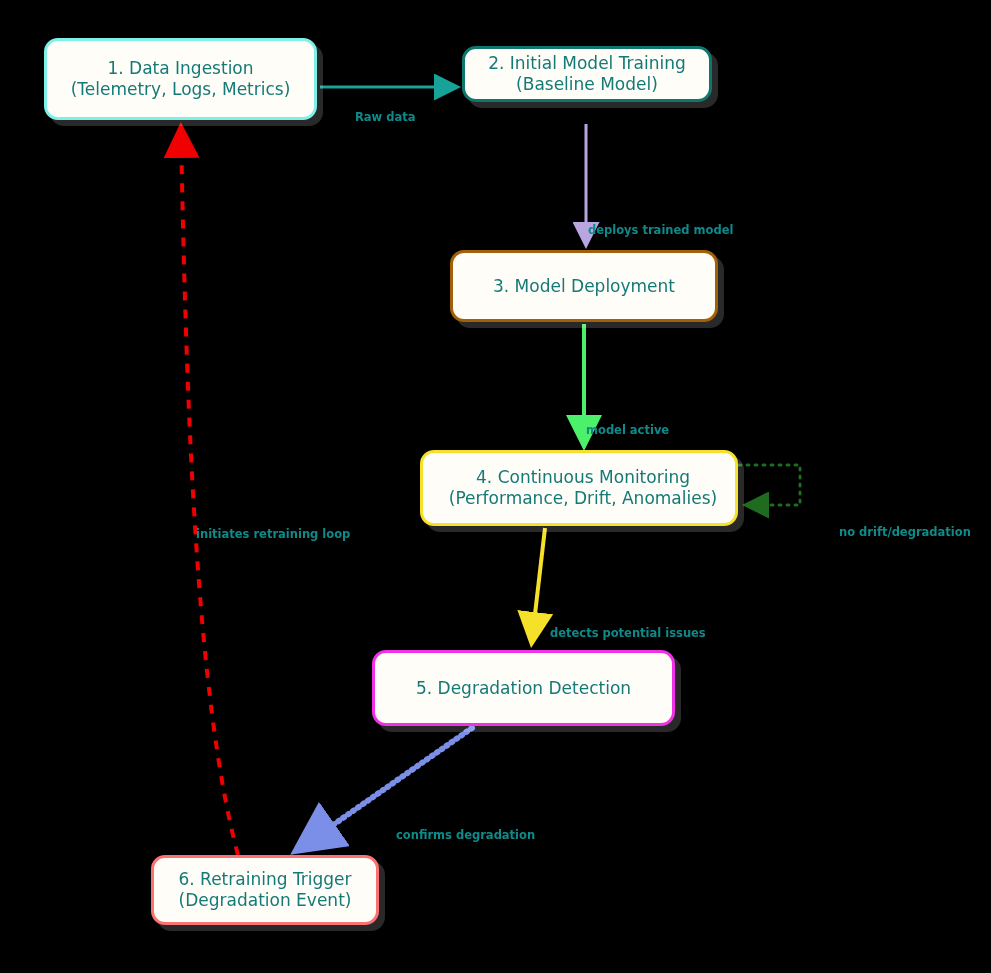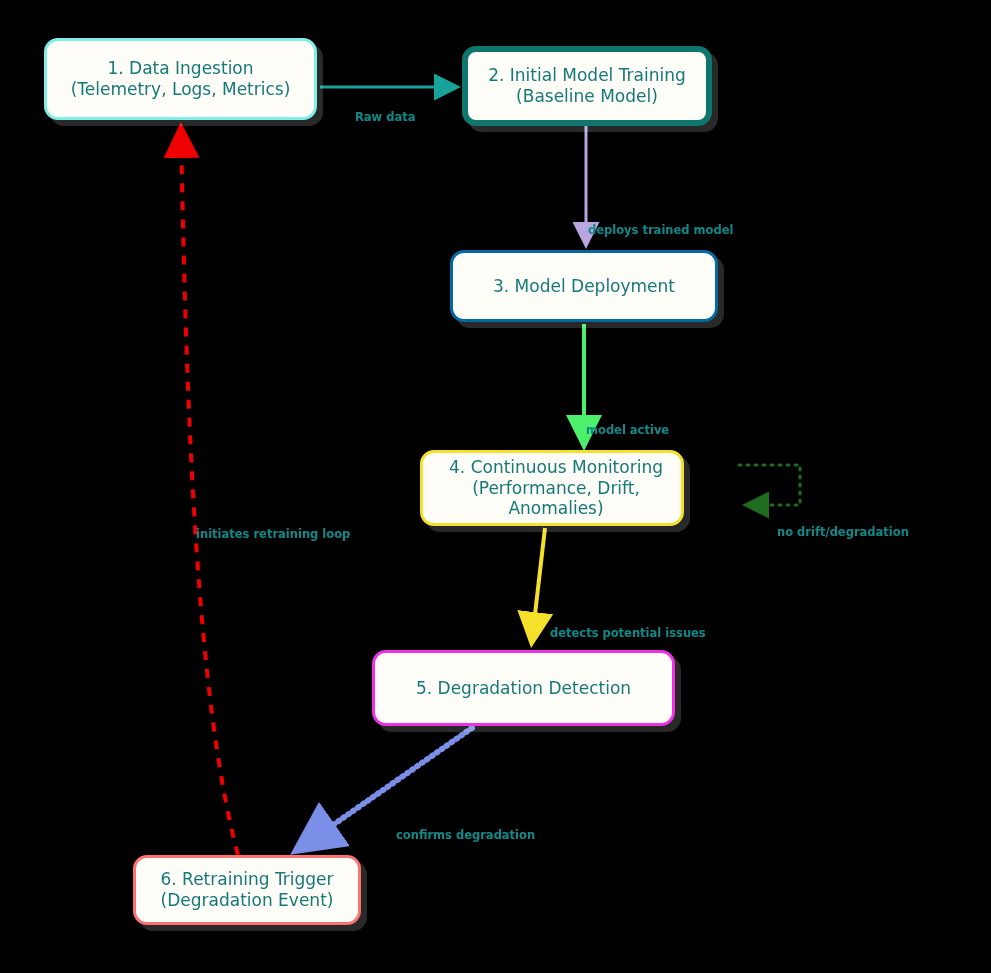--- a/index.html
+++ b/index.html
@@ -71,44 +71,44 @@
     <g>
       <path d="M238,855 C196,700 186,400 181,130" stroke="#f00000" stroke-width="4" fill="none" stroke-dasharray="9 9" marker-end="url(#ah-red)"></path>
     </g>
   </svg>
 
   <div class="node" style="left:44px;top:38px;width:273px;height:82px;border:3px solid #7ff0e8;">
     <div class="l1">1. Data Ingestion</div>
     <div class="l2">(Telemetry, Logs, Metrics)</div>
   </div>
 
-  <div class="node" style="left:462px;top:46px;width:250px;height:80px;border:6px solid #0f766e;">
+  <div class="node" style="left:462px;top:46px;width:250px;height:56px;border:3px solid #0f766e;">
     <div class="l1">2. Initial Model Training</div>
     <div class="l2">(Baseline Model)</div>
   </div>
 
-  <div class="node" style="left:450px;top:250px;width:268px;height:72px;border:3px solid #0369a1;">
+  <div class="node" style="left:450px;top:250px;width:268px;height:72px;border:3px solid #a16207;">
     <div class="l1">3. Model Deployment</div>
   </div>
 
-  <div class="node" style="left:420px;top:450px;width:264px;height:76px;border:3px solid #f5e02a;padding-left:8px;">
+  <div class="node" style="left:420px;top:450px;width:318px;height:76px;border:3px solid #f5e02a;padding-left:8px;">
     <div class="l1">4. Continuous Monitoring</div>
     <div class="l2">(Performance, Drift, Anomalies)</div>
   </div>
 
   <div class="node" style="left:372px;top:650px;width:303px;height:76px;border:3px solid #f032e6;">
     <div class="l1">5. Degradation Detection</div>
   </div>
 
-  <div class="node" style="left:133px;top:855px;width:228px;height:70px;border:3px solid #fb7272;">
+  <div class="node" style="left:151px;top:855px;width:228px;height:70px;border:3px solid #fb7272;">
     <div class="l1">6. Retraining Trigger</div>
     <div class="l2">(Degradation Event)</div>
   </div>
 
   <div class="elabel" style="left:355px;top:62px;">Raw data</div>
   <div class="elabel" style="left:588px;top:175px;">deploys trained model</div>
   <div class="elabel" style="left:586px;top:375px;">model active</div>
-  <div class="elabel" style="left:777px;top:477px;text-align:center;">no drift/degradation</div>
+  <div class="elabel" style="left:839px;top:477px;text-align:center;">no drift/degradation</div>
   <div class="elabel" style="left:550px;top:578px;">detects potential issues</div>
   <div class="elabel" style="left:396px;top:780px;">confirms degradation</div>
   <div class="elabel" style="left:196px;top:479px;">initiates retraining loop</div>
 
 </div>
 
 </body></html>

